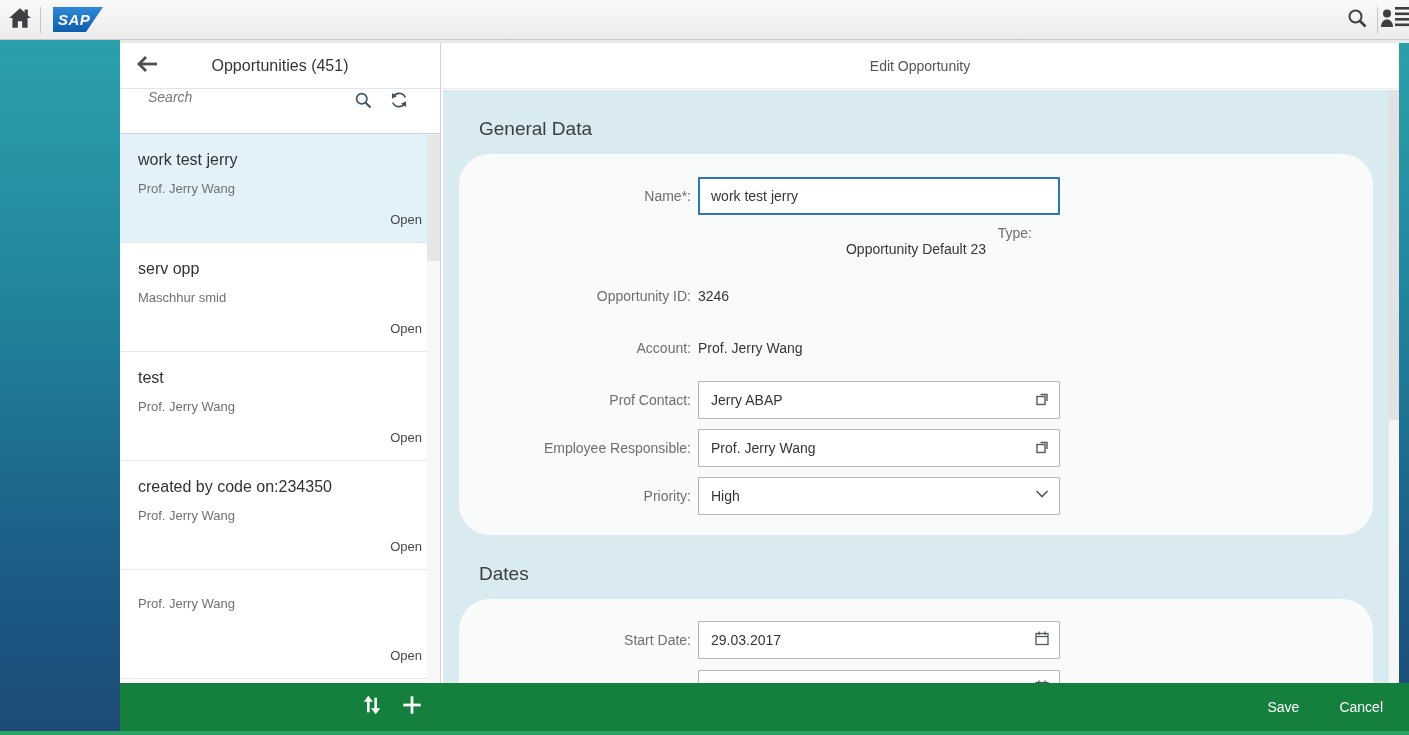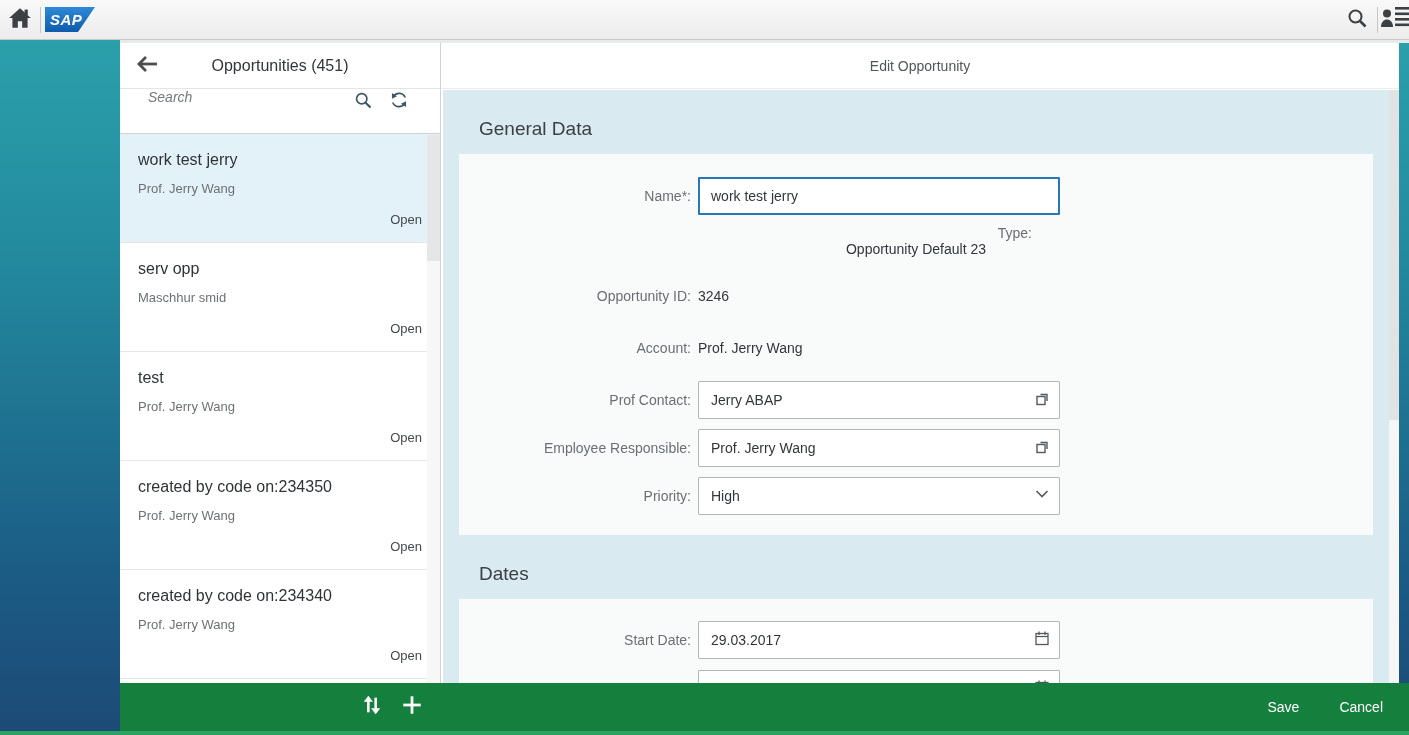--- a/index.html
+++ b/index.html
@@ -10,21 +10,21 @@
   .page-bg { position:absolute; inset:0; z-index:0;
     background:linear-gradient(180deg,#2ca4ad 0%,#238a9e 35%,#1b5c85 78%,#1d4a76 100%); }
   .shadow-strip { position:absolute; left:120px; top:40px; width:1289px; height:3px; background:#e8e9e9; z-index:1; }
 
   
   .topbar { position:absolute; left:0; top:0; width:1409px; height:40px; z-index:8;
     background:linear-gradient(#f9f9f9,#ececec); border-bottom:1px solid #c9c9c9;
     display:flex; align-items:center; }
   .tb-btn { width:40px; height:40px; display:flex; align-items:center; justify-content:center; color:#3c4043; cursor:pointer; }
   .tb-sep { width:1px; height:26px; background:#c6c6c6; }
-  .sap-logo { margin-left:4px; width:50px; height:25px; position:relative; cursor:pointer;
+  .sap-logo { margin-left:12px; width:50px; height:25px; position:relative; cursor:pointer;
     background:linear-gradient(#2e8ad8,#0e5cab);
     clip-path:polygon(0 0,100% 0,66% 100%,0 100%);
     display:flex; align-items:center; }
   .sap-logo span { color:#fff; font-weight:bold; font-style:italic; font-size:15px; padding-left:5px; letter-spacing:0.5px; }
   .tb-right { margin-left:auto; display:flex; align-items:center; height:40px; }
   .person-wrap { width:31px; height:40px; display:flex; align-items:center; color:#3c4043; overflow:hidden; }
 
   
   .master { position:absolute; left:120px; top:43px; width:320px; height:640px; background:#fff; z-index:2; overflow:hidden; }
   .m-header { position:relative; height:46px; border-bottom:1px solid #e4e4e4; display:flex; align-items:center; justify-content:center; }
@@ -47,21 +47,21 @@
   .detail { position:absolute; left:440px; top:43px; width:959px; height:640px; background:#fff; border-left:1px solid #d2d2d2; z-index:2; overflow:hidden; }
   .d-header { height:46px; border-bottom:1px solid #ececec; display:flex; align-items:center; justify-content:center; background:#fff; }
   .d-title { font-size:14px; color:#51565b; }
   .d-content { position:absolute; left:2px; right:10px; top:47px; bottom:0; background:#d9eaf0; overflow:hidden; }
   .d-scrollbar { position:absolute; right:0; top:47px; bottom:0; width:10px; background:#f6f6f6; }
   .d-scrollbar .thumb { position:absolute; top:0; left:0; width:10px; height:330px; background:#e1e2e3; }
 
   .section-title { position:absolute; font-size:19px; color:#3c4045; }
   .st-general { left:36px; top:28px; }
   .st-dates { left:36px; top:473px; }
-  .form-panel { position:absolute; left:16px; width:914px; background:#f9fbfb; }
+  .form-panel { position:absolute; left:16px; width:914px; background:#f9fbfb;border-radius:31px; }
   .form-general { top:64px; height:381px; }
   .form-dates { top:509px; height:200px; }
 
   .row { position:absolute; left:0; width:100%; height:38px; display:flex; align-items:center; }
   .row .lbl { width:232px; text-align:right; font-size:14px; color:#6b6f73; flex:none; }
   .row .gap { width:7px; flex:none; }
   .row .val-text { font-size:14px; color:#32363a; }
   .field { position:relative; width:362px; height:38px; flex:none; }
   .field input { width:100%; height:100%; border:1px solid #b3b6b8; border-radius:1px; background:#fff;
     font-family:"Liberation Sans",sans-serif; font-size:14px; color:#32363a; padding:0 36px 0 12px; outline:none; }
@@ -177,21 +177,20 @@
       <div class="t">test</div>
       <div class="s">Prof. Jerry Wang</div>
       <div class="st">Open</div>
     </div>
     <div class="m-item">
       <div class="t">created by code on:234350</div>
       <div class="s">Prof. Jerry Wang</div>
       <div class="st">Open</div>
     </div>
     <div class="m-item">
-      <div class="t">created by code on:234340</div>
       <div class="s">Prof. Jerry Wang</div>
       <div class="st">Open</div>
     </div>
   </div>
   <div class="m-scrollbar">
     <div class="thumb"></div>
   </div>
 </div>
 
 <div class="detail">

